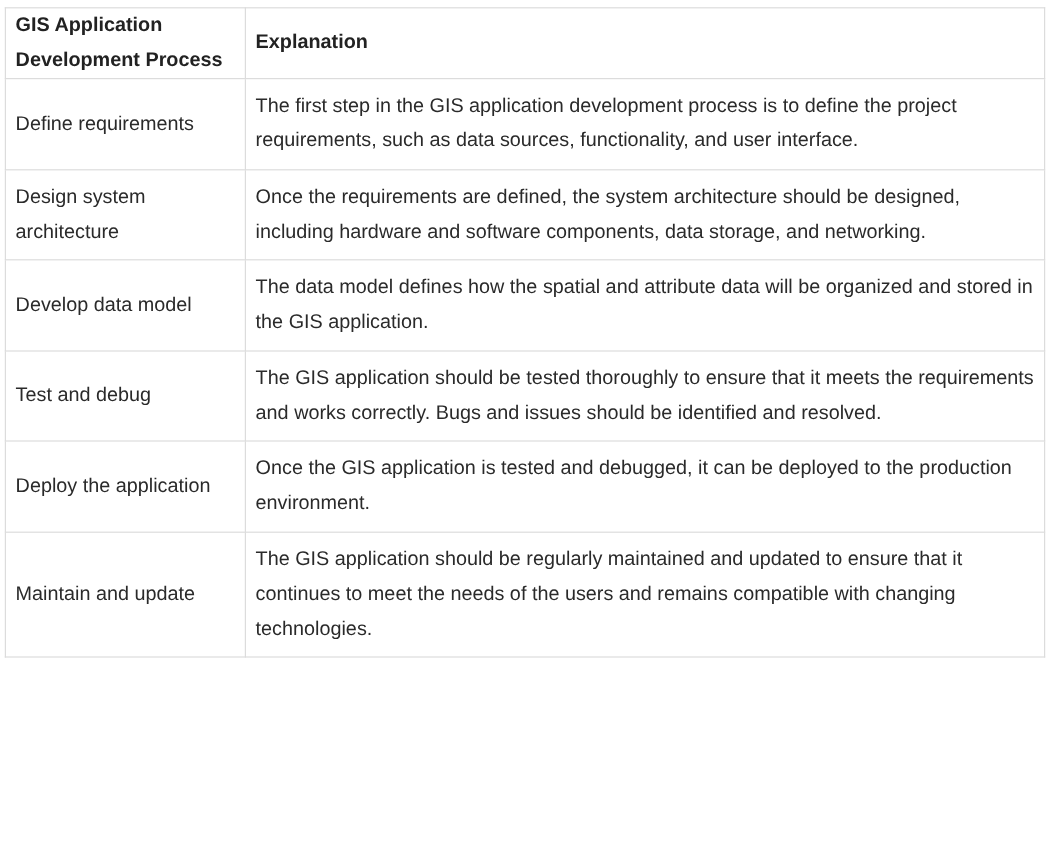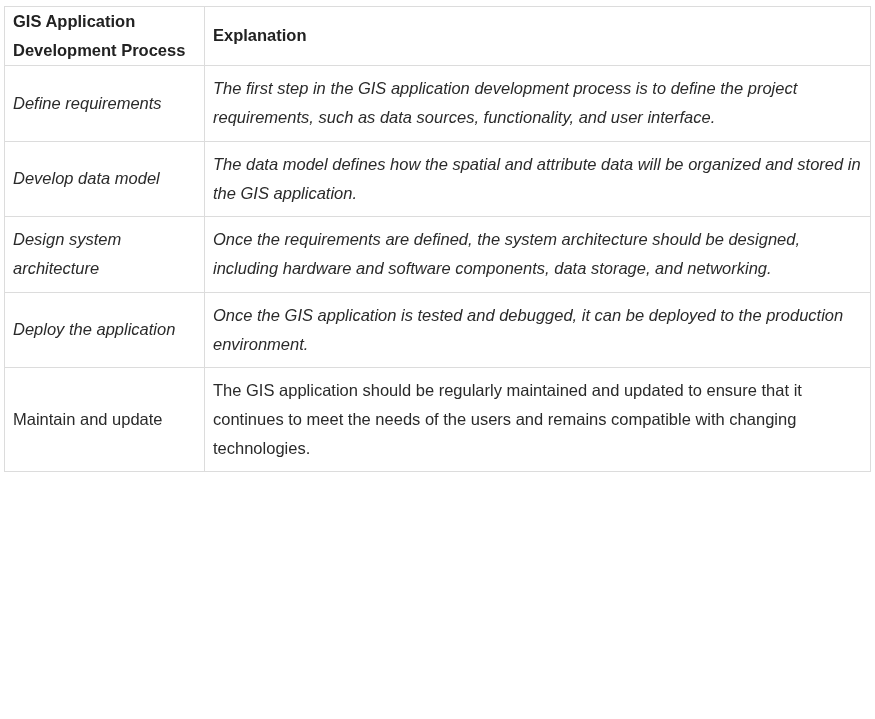--- a/index.html
+++ b/index.html
@@ -3,21 +3,21 @@
 <meta charset="utf-8">
 <style>
   html, body { margin: 0; padding: 0; background: #ffffff; }
   body { width: 875px; height: 719px; overflow: hidden; font-family: "Liberation Sans", "DejaVu Sans", sans-serif; color: #222; }
   table { position: absolute; left: 4px; top: 6px; width: 866px; border-collapse: collapse; table-layout: fixed; }
   td, th { border: 1px solid #dcdcdc; padding: 0 8px; font-size: 16.5px; line-height: 29px; vertical-align: middle; text-align: left; }
   th { font-weight: bold; color: #222; vertical-align: top; }
   col.c1 { width: 200px; }
   col.c2 { width: 666px; }
   tr.hdr { height: 56px; }
-  tr.r { height: 75.5px; font-style: italic; }
+  tr.r { height: 75.5px; }
   tr.last { height: 104px; }
   th.h1 { padding-top: 0px; }
   th.h2 { padding-top: 14px; }
   td { font-weight: normal; color: #2a2a2a; }
 </style>
 </head>
 <body>
 
 <table>
   <colgroup>
@@ -27,26 +27,30 @@
   <tbody>
       <tr class="hdr">
     <th class="h1">GIS Application Development Process</th>
     <th class="h2">Explanation</th>
   </tr>
   <tr class="r">
     <td>Define requirements</td>
     <td>The first step in the GIS application development process is to define the project requirements, such as data sources, functionality, and user interface.</td>
   </tr>
   <tr class="r">
+    <td>Design system architecture</td>
+    <td>Once the requirements are defined, the system architecture should be designed, including hardware and software components, data storage, and networking.</td>
+  </tr>
+  <tr class="r">
     <td>Develop data model</td>
     <td>The data model defines how the spatial and attribute data will be organized and stored in the GIS application.</td>
   </tr>
   <tr class="r">
-    <td>Design system architecture</td>
-    <td>Once the requirements are defined, the system architecture should be designed, including hardware and software components, data storage, and networking.</td>
+    <td>Test and debug</td>
+    <td>The GIS application should be tested thoroughly to ensure that it meets the requirements and works correctly. Bugs and issues should be identified and resolved.</td>
   </tr>
   <tr class="r">
     <td>Deploy the application</td>
     <td>Once the GIS application is tested and debugged, it can be deployed to the production environment.</td>
   </tr>
   <tr class="last">
     <td>Maintain and update</td>
     <td>The GIS application should be regularly maintained and updated to ensure that it continues to meet the needs of the users and remains compatible with changing technologies.</td>
   </tr>
 </tbody>

